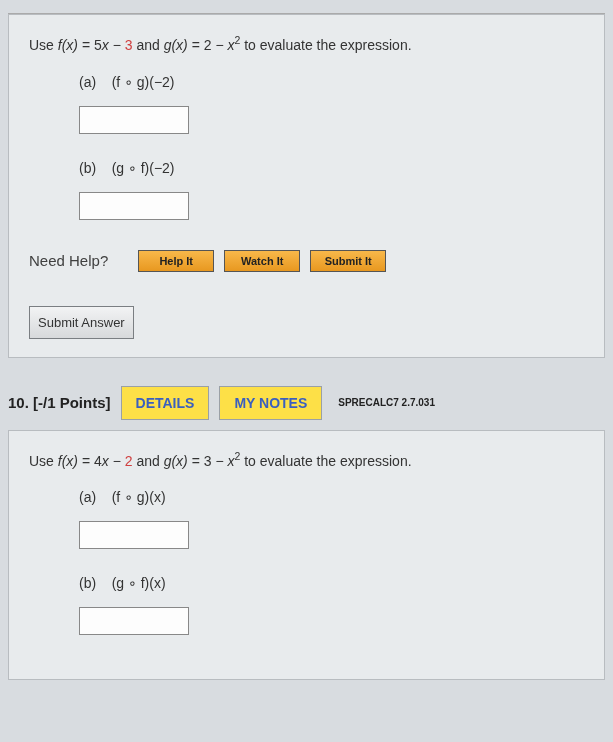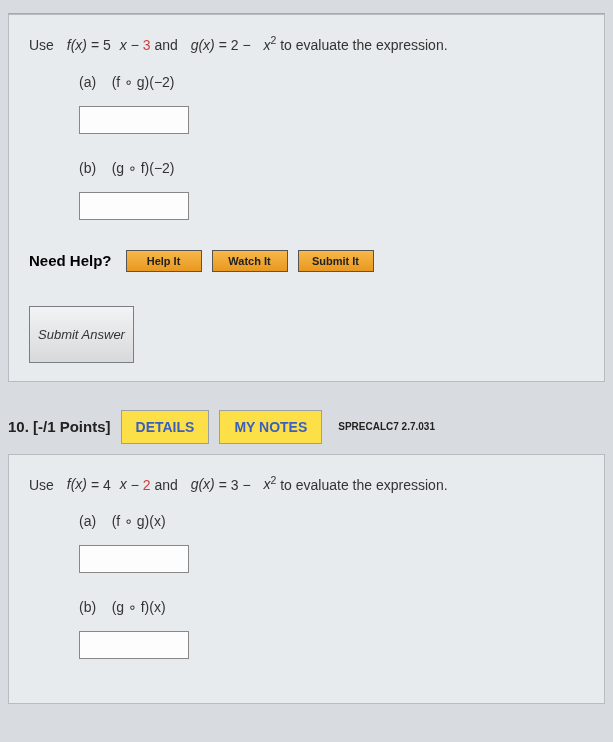--- a/index.html
+++ b/index.html
@@ -15,21 +15,21 @@
     .question-block {
       background: #e8ebed;
       margin: 0 8px 8px 8px;
       padding: 18px 20px;
       border: 1px solid #b8bcc0;
     }
     .problem-text {
       margin-bottom: 18px;
       line-height: 1.5;
     }
-    .problem-text .fx { font-style: italic; margin-left: 9px; }
+    .problem-text .fx { font-style: italic; }
     .problem-text .red { color: #d04040; }
     sup { font-size: 0.75em; vertical-align: super; }
     .part {
       margin-left: 50px;
       margin-bottom: 26px;
     }
     .part-label {
       display: inline-block;
       margin-bottom: 10px;
     }
@@ -43,47 +43,46 @@
       font-size: 14px;
       margin-top: 6px;
     }
     .need-help-row {
       margin-top: 30px;
       display: flex;
       align-items: center;
       gap: 10px;
     }
     .need-help-label {
-      color: #000000;
-      font-weight: bold;
+      color: #404040;
+      font-weight: normal;
       font-size: 15px;
-      margin-right: 4px;
+      margin-right: 20px;
     }
     .help-btn {
       background: linear-gradient(#f8b84a, #e89820);
       border: 1px solid #555;
       color: #222;
       font-size: 11px;
       font-weight: bold;
       padding: 4px 12px;
       cursor: pointer;
       min-width: 76px;
       text-align: center;
     }
     .submit-row {
       margin-top: 34px;
     }
     .submit-btn {
       background: linear-gradient(#f2f3f4, #d7d9db);
       border: 1px solid #7a7e82;
       color: #333;
       font-size: 13px;
-      padding: 20px 8px;
+      padding: 8px 8px;
       cursor: pointer;
-      font-style: italic;
     }
     .question-header {
       display: flex;
       align-items: center;
       gap: 10px;
       padding: 10px 2px 10px 8px;
       margin-top: 18px;
     }
     .q-number {
       font-weight: bold;

